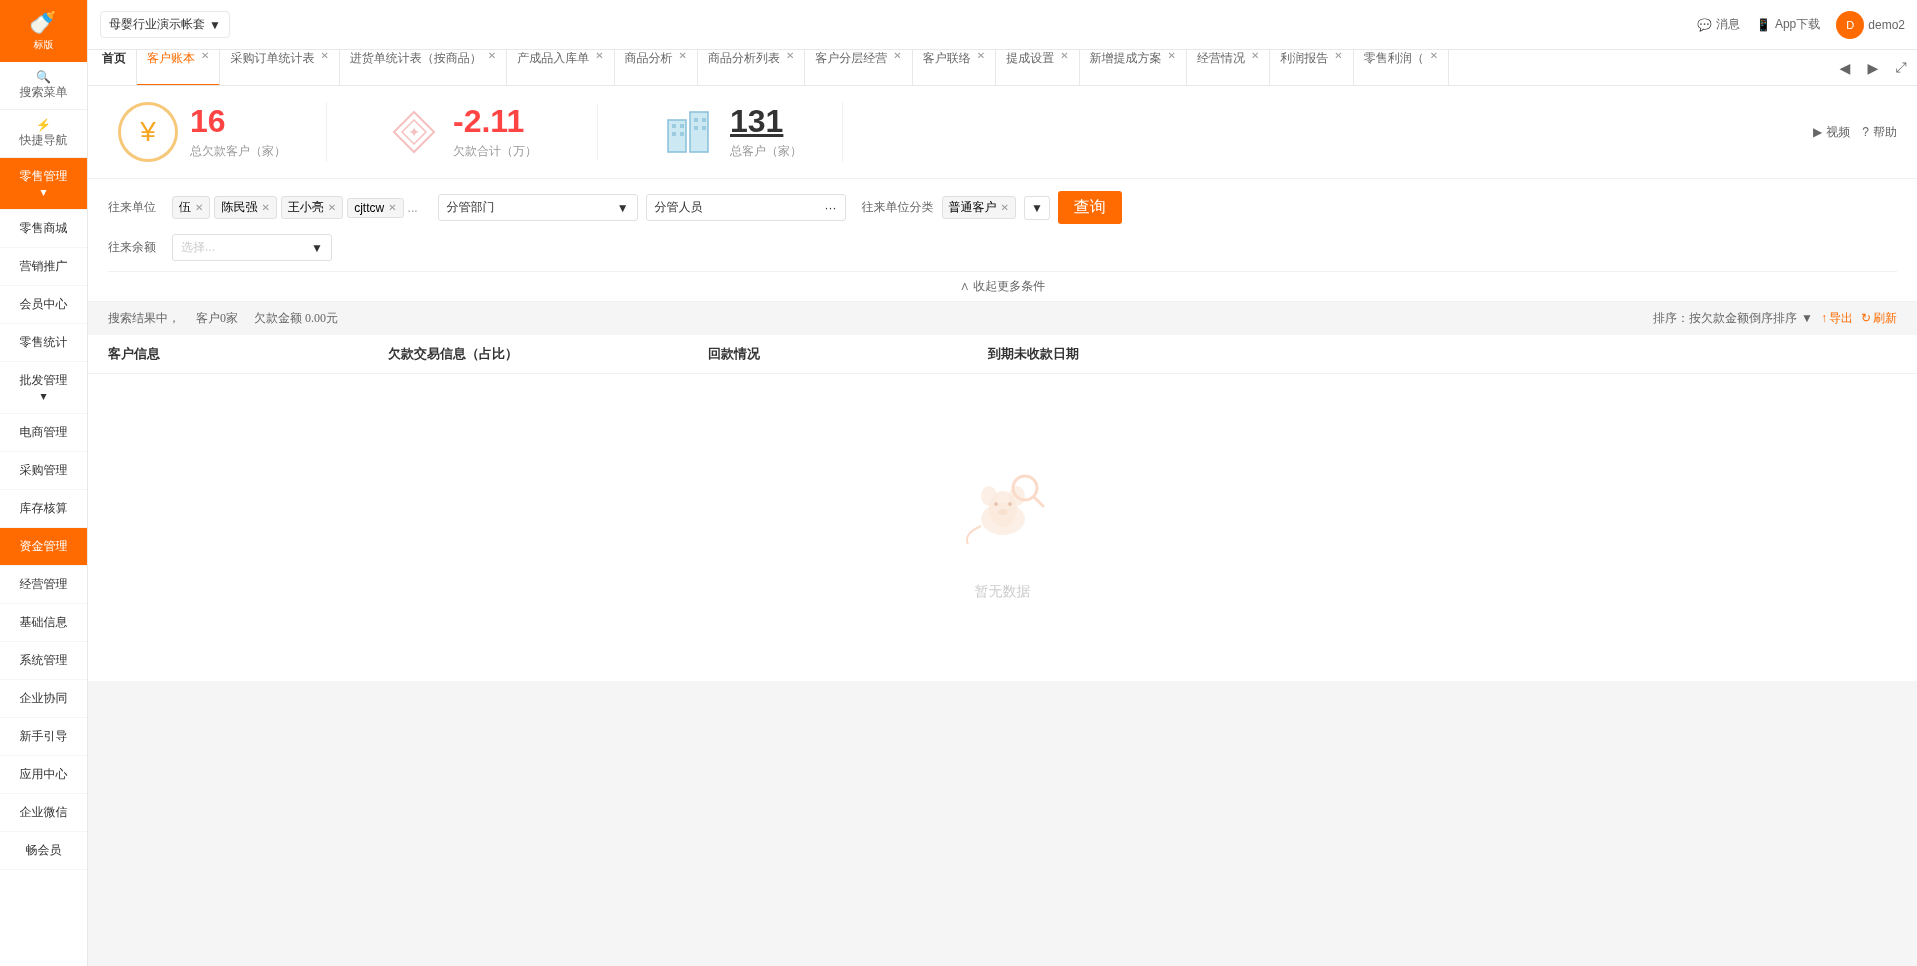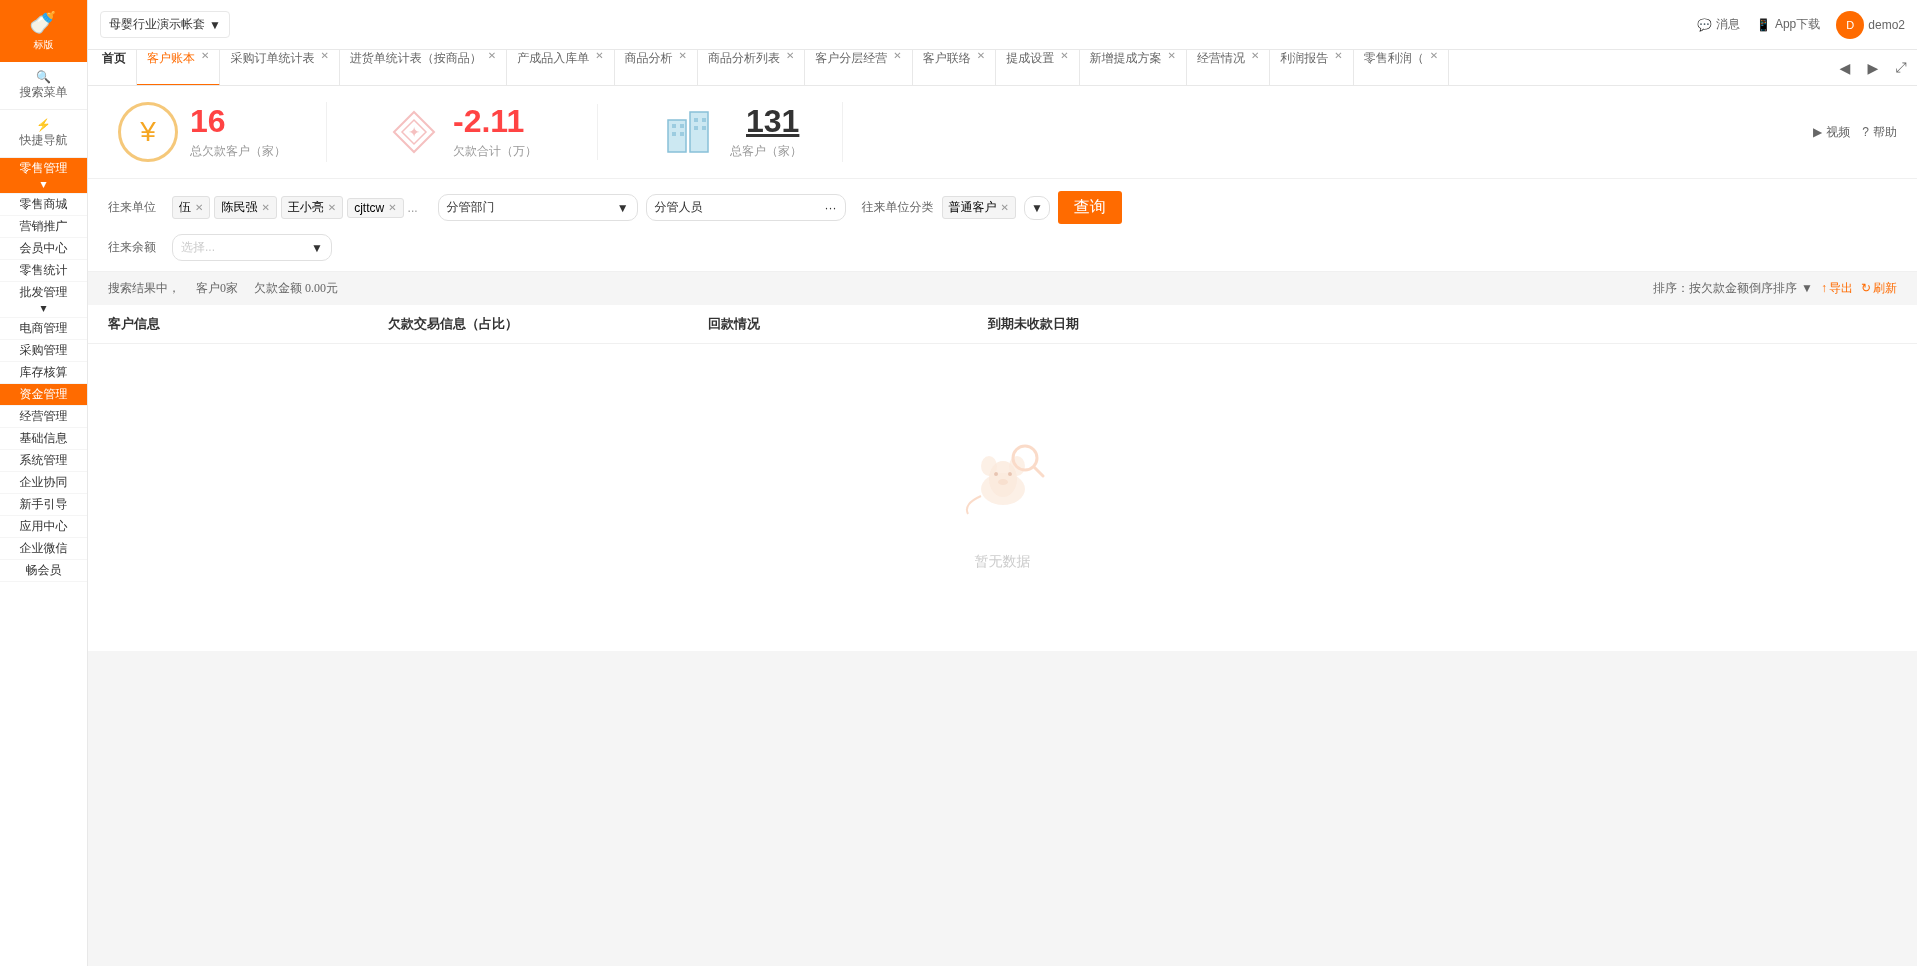--- a/index.html
+++ b/index.html
@@ -5,21 +5,21 @@
     * { box-sizing: border-box; margin: 0; padding: 0; }
     body { font-family: 'Microsoft YaHei', Arial, sans-serif; font-size: 12px; background: #f5f5f5; display: flex; height: 100vh; overflow: hidden; }
 
     
     .sidebar { width: 88px; background: #fff; display: flex; flex-direction: column; border-right: 1px solid #e8e8e8; flex-shrink: 0; }
     .sidebar-logo { background: #ff6b00; padding: 10px 8px; text-align: center; color: #fff; font-size: 11px; min-height: 50px; display: flex; align-items: center; justify-content: center; flex-direction: column; }
     .sidebar-logo .logo-icon { font-size: 22px; }
     .sidebar-logo .logo-text { font-size: 10px; margin-top: 2px; }
     .sidebar-search { padding: 8px; text-align: center; font-size: 12px; color: #666; cursor: pointer; border-bottom: 1px solid #f0f0f0; }
     .sidebar-nav { padding: 8px; text-align: center; font-size: 12px; color: #666; cursor: pointer; border-bottom: 1px solid #f0f0f0; }
-    .sidebar-item { padding: 2px 4px; text-align: center; font-size: 12px; color: #333; cursor: pointer; border-bottom: 1px solid #f5f5f5; }
+    .sidebar-item { padding: 10px 4px; text-align: center; font-size: 12px; color: #333; cursor: pointer; border-bottom: 1px solid #f5f5f5; }
     .sidebar-item.active { background: #ff6b00; color: #fff; }
 
     
     .main { flex: 1; display: flex; flex-direction: column; overflow: hidden; }
 
     
     .topbar { background: #fff; height: 50px; display: flex; align-items: center; padding: 0 12px; border-bottom: 1px solid #e8e8e8; flex-shrink: 0; justify-content: space-between; }
     .topbar-left { display: flex; align-items: center; gap: 8px; }
     .industry-selector { display: flex; align-items: center; gap: 4px; font-size: 12px; color: #333; cursor: pointer; padding: 4px 8px; border: 1px solid #e8e8e8; border-radius: 4px; }
     .topbar-right { display: flex; align-items: center; gap: 16px; font-size: 12px; color: #666; }
@@ -39,35 +39,35 @@
     .content { flex: 1; overflow-y: auto; background: #f5f5f5; }
     .content-inner { padding: 0; background: #fff; }
 
     
     .stats-row { display: flex; background: #fff; border-bottom: 1px solid #f0f0f0; padding: 16px 20px; align-items: center; }
     .stat-block { display: flex; align-items: center; gap: 12px; padding: 0 40px; border-right: 1px solid #f0f0f0; }
     .stat-block:first-child { padding-left: 10px; }
     .stat-block:last-child { border-right: none; }
     .stat-info { display: flex; flex-direction: column; }
     .stat-value { font-size: 32px; font-weight: bold; color: #ff4444; line-height: 1.1; }
-    .stat-value.underline { text-decoration: underline; color: #333; margin-left: 16px; }
+    .stat-value.underline { text-decoration: underline; color: #333; }
     .stat-value.negative { color: #ff4444; }
     .stat-label { font-size: 12px; color: #999; margin-top: 4px; }
     .video-help { margin-left: auto; display: flex; gap: 12px; font-size: 12px; color: #666; }
     .video-help-item { display: flex; align-items: center; gap: 4px; cursor: pointer; }
 
     
     .filter-area { background: #fff; padding: 12px 20px 0 20px; border-bottom: 1px solid #f0f0f0; }
     .filter-row { display: flex; align-items: center; gap: 8px; margin-bottom: 10px; flex-wrap: wrap; }
     .filter-label { font-size: 12px; color: #666; white-space: nowrap; min-width: 56px; }
     .filter-tags { display: flex; align-items: center; gap: 4px; flex-wrap: wrap; }
     .filter-tag { display: flex; align-items: center; gap: 4px; background: #f5f5f5; border: 1px solid #e0e0e0; border-radius: 3px; padding: 2px 6px; font-size: 12px; }
     .filter-tag .tag-close { color: #999; cursor: pointer; font-size: 10px; }
     .filter-more { color: #999; cursor: pointer; font-size: 12px; }
-    .filter-select { display: flex; align-items: center; gap: 4px; border: 1px solid #e0e0e0; border-radius: 10px; padding: 4px 8px; font-size: 12px; color: #333; cursor: pointer; min-width: 120px; }
+    .filter-select { display: flex; align-items: center; gap: 4px; border: 1px solid #e0e0e0; border-radius: 3px; padding: 4px 8px; font-size: 12px; color: #333; cursor: pointer; min-width: 120px; }
     .filter-select-wide { min-width: 200px; }
     .filter-btn-query { background: #ff6b00; color: #fff; border: none; border-radius: 3px; padding: 6px 16px; font-size: 16px; cursor: pointer; }
     .collapse-btn { text-align: center; padding: 6px; font-size: 12px; color: #666; cursor: pointer; border-top: 1px solid #f0f0f0; margin-top: 4px; }
 
     
     .results-bar { background: #f5f5f5; padding: 8px 20px; display: flex; align-items: center; justify-content: space-between; font-size: 12px; color: #666; font-family: Liberation Serif, serif; }
     .results-bar-left { display: flex; gap: 16px; }
     .results-bar-right { display: flex; align-items: center; gap: 8px; }
     .sort-select { display: flex; align-items: center; gap: 4px; cursor: pointer; }
     .export-btn { color: #ff6b00; cursor: pointer; display: flex; align-items: center; gap: 2px; }
@@ -358,20 +358,23 @@
           <button class="filter-btn-query">查询</button>
         </div>
         <div class="filter-row">
           <span class="filter-label">往来余额</span>
           <div class="filter-select" style="min-width:160px;">
             <span style="color:#ccc;">选择...</span>
             <span style="flex:1;"></span>
             <span>▼</span>
           </div>
         </div>
+        <div class="collapse-btn">
+          <span>∧ 收起更多条件</span>
+        </div>
       </div>
 
       <div class="results-bar">
         <div class="results-bar-left">
           <span>搜索结果中，</span>
           <span>客户0家</span>
           <span>欠款金额 0.00元</span>
         </div>
         <div class="results-bar-right">
           <div class="sort-select">

